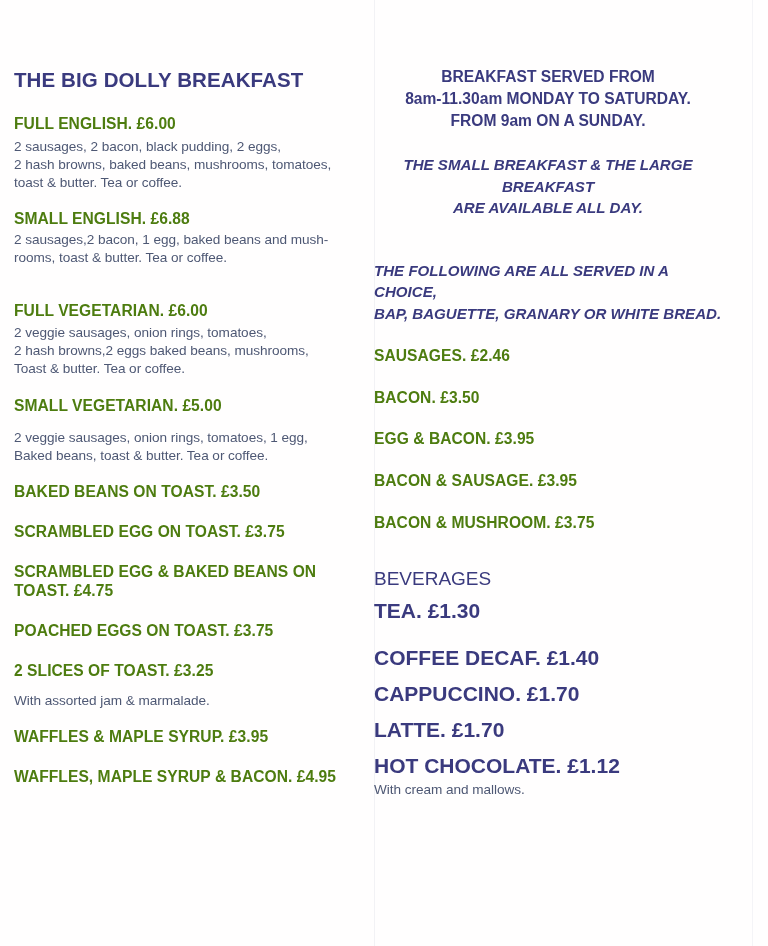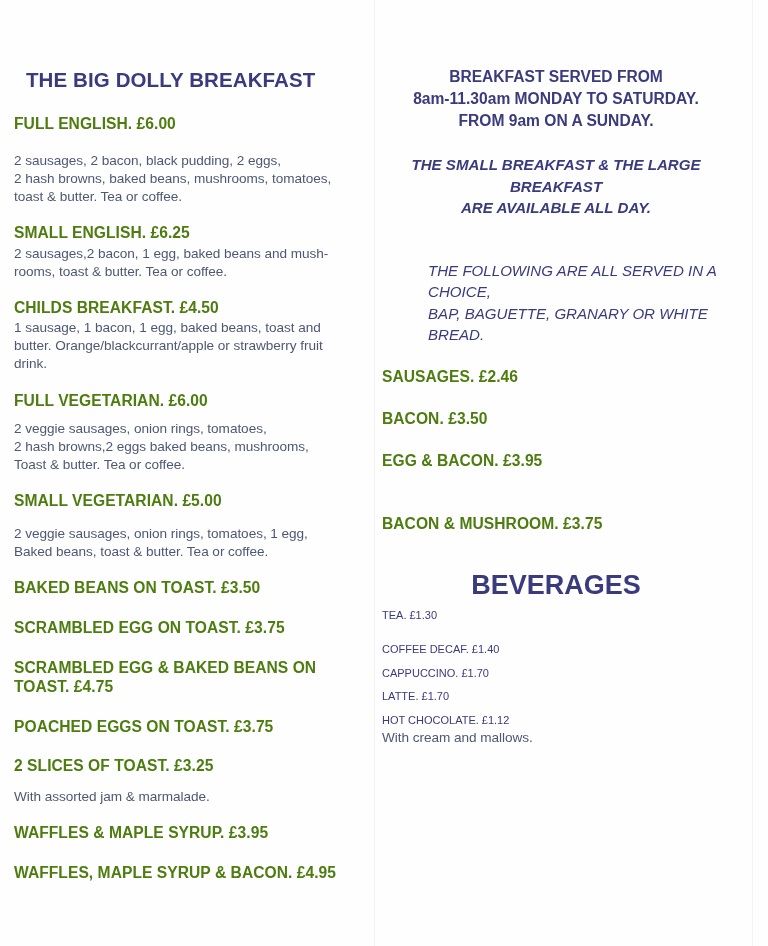--- a/index.html
+++ b/index.html
@@ -31,29 +31,28 @@
     background: #f2f2f5;
   }
   .fold-center { left: 374px; }
   .fold-right  { left: 752px; background: #f4f4f7; }
 
   .col {
     position: absolute;
     top: 0;
   }
   .col-left  { left: 14px;  width: 345px; }
-  .col-right { left: 382px; width: 348px; }
+  .col-right { left: 374px; width: 348px; }
 
   
   .section-title {
     color: #3a3a7e;
     font-weight: bold;
     font-size: 20.5px;
     letter-spacing: 0.1px;
-    margin-left: 12px;
   }
 
   .item-name {
     color: #4d7c0f;
     font-weight: bold;
     font-size: 15.6px;
     line-height: 1.26;
     letter-spacing: 0.05px;
   }
 
@@ -77,71 +76,65 @@
   .notice-italic {
     color: #3a3a7e;
     font-weight: bold;
     font-style: italic;
     font-size: 15.1px;
     line-height: 1.40;
     text-align: center;
   }
   .notice-italic-left {
     color: #3a3a7e;
-    font-weight: normal;
+    font-weight: bold;
     font-style: italic;
     font-size: 15.1px;
     line-height: 1.42;
     text-align: left;
-    margin-left: 46px;
   }
 
   .bev-title {
     color: #3a3a7e;
-    font-weight: bold;
-    font-size: 27px;
-    text-align: center;
+    font-weight: normal;
+    font-size: 19px;
   }
   .bev-item {
     color: #3a3a7e;
-    font-weight: normal;
-    font-size: 11px;
+    font-weight: bold;
+    font-size: 21px;
     line-height: 1.25;
   }
 </style>
 </head>
 <body>
 
 <div class="page">
 
   <div class="fold-line fold-center"></div>
   <div class="fold-line fold-right"></div>
 
   <div class="col col-left" id="left-col">
       <div style="height: 68px;"></div>
       <div class="section-title">THE BIG DOLLY BREAKFAST</div>
       <div style="height: 22px;"></div>
       <div class="item">
         <div class="item-name">FULL ENGLISH.  £6.00</div>
-        <div class="item-desc" style="margin-top: 18px;">2 sausages, 2 bacon, black pudding, 2 eggs,<br> 2 hash browns, baked beans, mushrooms, tomatoes,<br>toast &amp; butter. Tea or coffee.</div>
-      </div>
-      <div style="height: 17px;"></div>
-      <div class="item">
-        <div class="item-name">SMALL ENGLISH.  £6.25</div>
+        <div class="item-desc" style="margin-top: 4px;">2 sausages, 2 bacon, black pudding, 2 eggs,<br> 2 hash browns, baked beans, mushrooms, tomatoes,<br>toast &amp; butter. Tea or coffee.</div>
+      </div>
+      <div style="height: 17px;"></div>
+      <div class="item">
+        <div class="item-name">SMALL ENGLISH.  £6.88</div>
         <div class="item-desc" style="margin-top: 2px;">2 sausages,2 bacon, 1 egg, baked beans and mush-<br>rooms, toast &amp; butter. Tea or coffee.</div>
       </div>
       <div style="height: 17px;"></div>
-      <div class="item">
-        <div class="item-name">CHILDS BREAKFAST. £4.50</div>
-        <div class="item-desc" style="margin-top: 2px;">1 sausage, 1 bacon, 1 egg, baked beans, toast and<br>butter. Orange/blackcurrant/apple or strawberry fruit<br>drink.</div>
-      </div>
       <div style="height: 17px;"></div>
       <div class="item">
         <div class="item-name">FULL VEGETARIAN.  £6.00</div>
-        <div class="item-desc" style="margin-top: 10px;">2 veggie sausages, onion rings, tomatoes,<br>2 hash browns,2 eggs baked beans, mushrooms,<br>Toast &amp; butter. Tea or coffee.</div>
+        <div class="item-desc" style="margin-top: 4px;">2 veggie sausages, onion rings, tomatoes,<br>2 hash browns,2 eggs baked beans, mushrooms,<br>Toast &amp; butter. Tea or coffee.</div>
       </div>
       <div style="height: 17px;"></div>
       <div class="item">
         <div class="item-name">SMALL VEGETARIAN. £5.00</div>
         <div class="item-desc" style="margin-top: 14px;">2 veggie sausages, onion rings, tomatoes, 1 egg,<br>Baked beans, toast &amp; butter. Tea or coffee.</div>
       </div>
       <div style="height: 17px;"></div>
       <div class="item">
         <div class="item-name">BAKED BEANS ON TOAST.  £3.50</div>
       </div>
@@ -179,20 +172,21 @@
       <div class="notice-italic">THE SMALL BREAKFAST &amp; THE LARGE BREAKFAST<br>ARE AVAILABLE ALL DAY.</div>
       <div style="height: 42px;"></div>
       <div class="notice-italic-left">THE FOLLOWING ARE ALL SERVED IN A CHOICE,<br>BAP, BAGUETTE, GRANARY OR WHITE BREAD.</div>
       <div style="height: 22px;"></div>
       <div class="item-name">SAUSAGES.  £2.46</div>
       <div style="height: 22px;"></div>
       <div class="item-name">BACON.  £3.50</div>
       <div style="height: 22px;"></div>
       <div class="item-name">EGG &amp; BACON.  £3.95</div>
       <div style="height: 22px;"></div>
+      <div class="item-name">BACON &amp; SAUSAGE. £3.95</div>
       <div style="height: 22px;"></div>
       <div class="item-name">BACON &amp; MUSHROOM.  £3.75</div>
       <div style="height: 36px;"></div>
       <div class="bev-title">BEVERAGES</div>
       <div style="height: 8px;"></div>
       <div class="bev-item">TEA. £1.30</div>
       <div style="height: 10px;"></div>
       <div style="height: 10px;"></div>
       <div class="bev-item">COFFEE DECAF.  £1.40</div>
       <div style="height: 10px;"></div>

